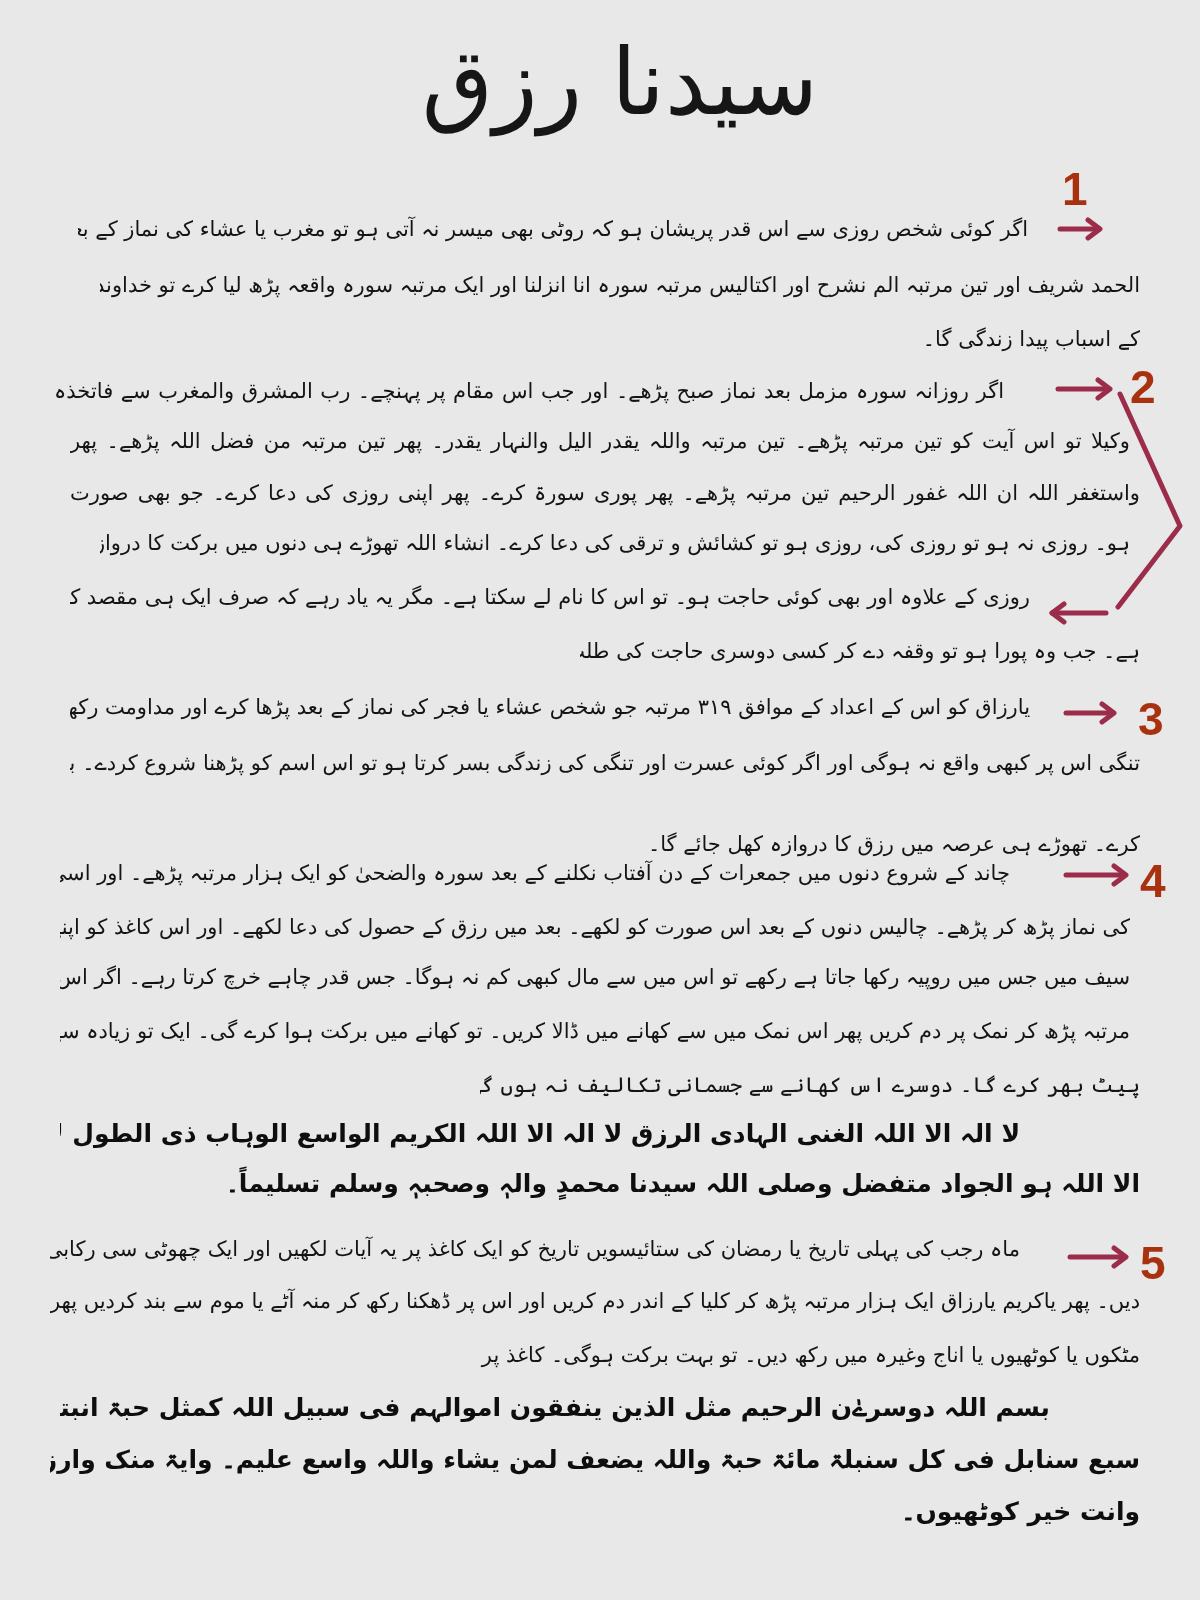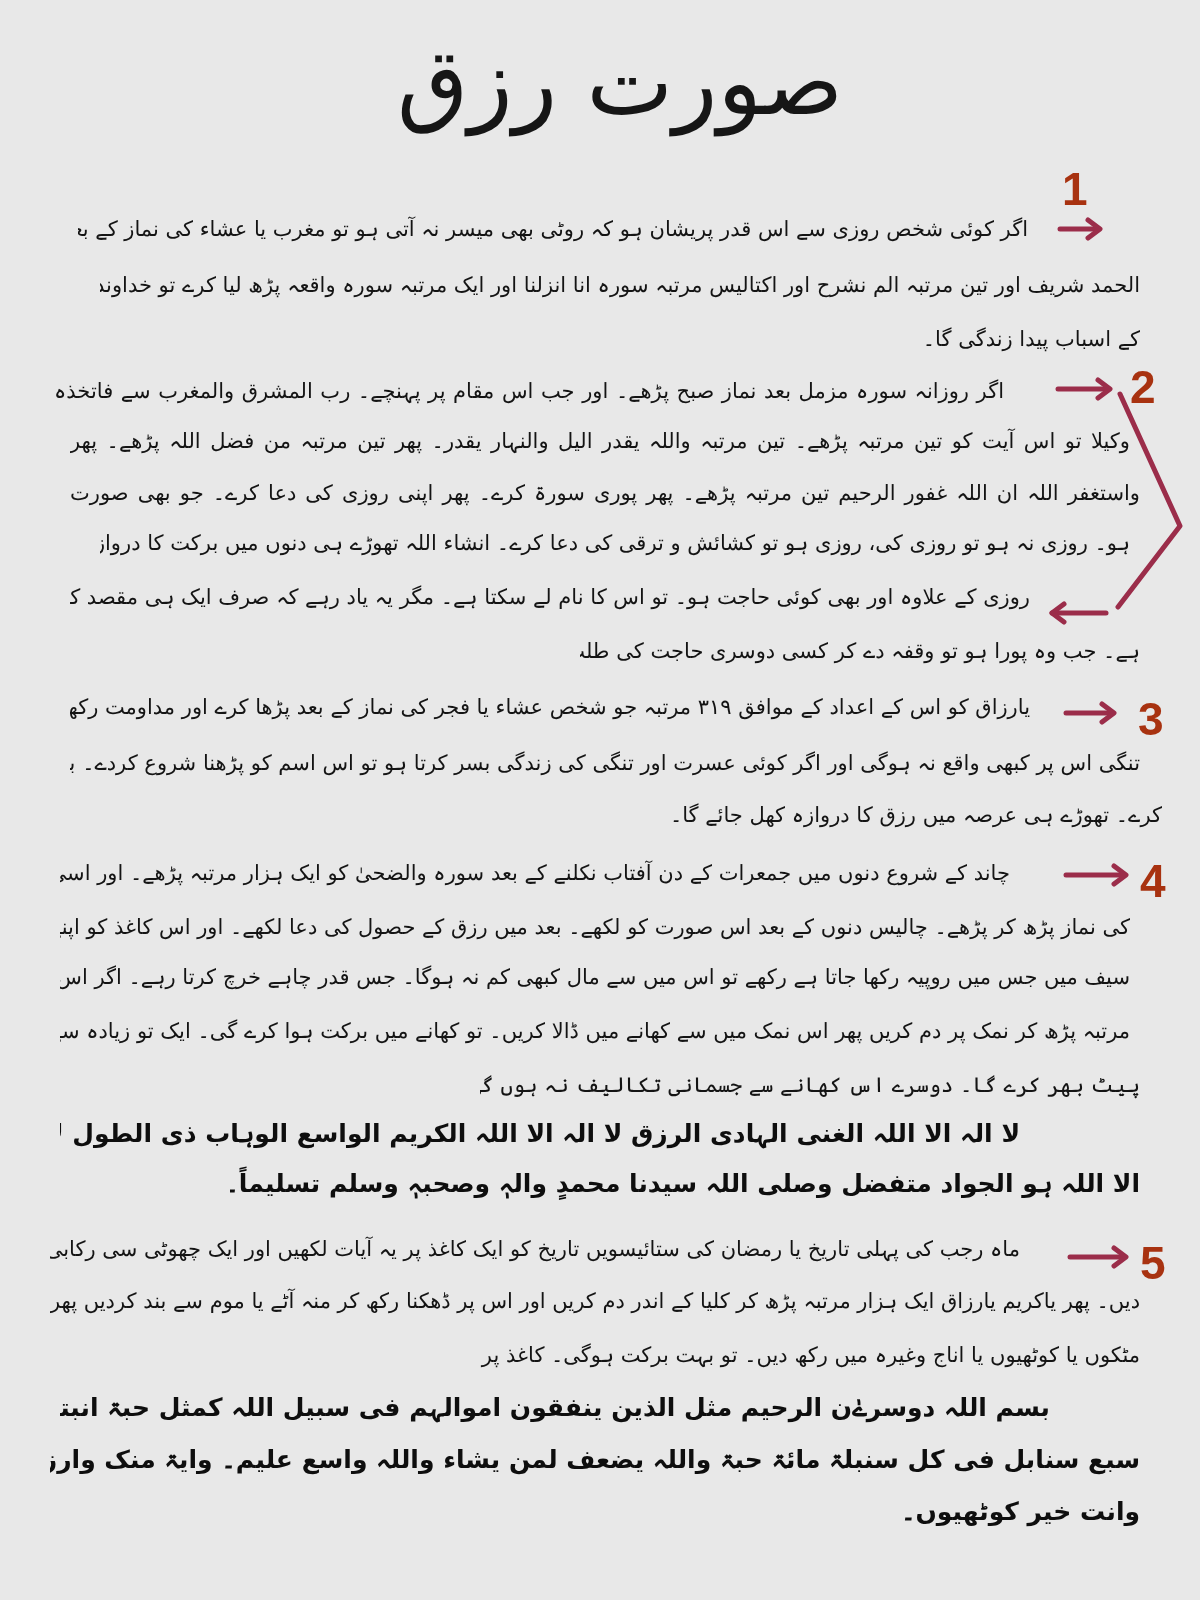--- a/index.html
+++ b/index.html
@@ -34,41 +34,41 @@
   .arabic.last { text-align-last: right; }
   .num {
     position: absolute; font-family: "Liberation Sans", sans-serif; font-weight: bold;
     font-size: 46px; line-height: 46px; color: #a83210;
   }
   svg.overlay { position: absolute; left: 0; top: 0; pointer-events: none; }
 </style>
 </head>
 <body>
 
-<div class="title">صورت رزق</div>
+<div class="title">سیدنا رزق</div>
 
 <div>
   <div class="line" style="left:78px; top:212px; width:950px;">اگر کوئی شخص روزی سے اس قدر پریشان ہو کہ روٹی بھی میسر نہ آتی ہو تو مغرب یا عشاء کی نماز کے بعد معہ بسم اللہ ایک مرتبہ</div>
   <div class="line" style="left:100px; top:268px; width:1040px;">الحمد شریف اور تین مرتبہ الم نشرح اور اکتالیس مرتبہ سورہ انا انزلنا اور ایک مرتبہ سورہ واقعہ پڑھ لیا کرے تو خداوند کریم اس کے لئے روزی</div>
   <div class="line last" style="left:600px; top:322px; width:540px;">کے اسباب پیدا زندگی گا۔</div>
 </div>
 
 <div>
   <div class="line" style="left:54px; top:374px; width:950px;">اگر روزانہ سورہ مزمل بعد نماز صبح پڑھے۔ اور جب اس مقام پر پہنچے۔ رب المشرق والمغرب سے فاتخذہ</div>
   <div class="line" style="left:70px; top:424px; width:1060px;">وکیلا تو اس آیت کو تین مرتبہ پڑھے۔ تین مرتبہ واللہ یقدر الیل والنہار یقدر۔ پھر تین مرتبہ من فضل اللہ پڑھے۔ پھر</div>
   <div class="line" style="left:70px; top:476px; width:1070px;">واستغفر اللہ ان اللہ غفور الرحیم تین مرتبہ پڑھے۔ پھر پوری سورۃ کرے۔ پھر اپنی روزی کی دعا کرے۔ جو بھی صورت</div>
   <div class="line" style="left:100px; top:526px; width:1030px;">ہو۔ روزی نہ ہو تو روزی کی، روزی ہو تو کشائش و ترقی کی دعا کرے۔ انشاء اللہ تھوڑے ہی دنوں میں برکت کا دروازہ کھل جائے گا۔</div>
   <div class="line" style="left:70px; top:580px; width:960px;">روزی کے علاوہ اور بھی کوئی حاجت ہو۔ تو اس کا نام لے سکتا ہے۔ مگر یہ یاد رہے کہ صرف ایک ہی مقصد کی دعا کرنا</div>
   <div class="line last" style="left:580px; top:634px; width:560px;">ہے۔ جب وہ پورا ہو تو وقفہ دے کر کسی دوسری حاجت کی طلب کرے۔</div>
 </div>
 
 <div>
   <div class="line" style="left:70px; top:690px; width:960px;">یارزاق کو اس کے اعداد کے موافق ۳۱۹ مرتبہ جو شخص عشاء یا فجر کی نماز کے بعد پڑھا کرے اور مداومت رکھے تو عسرت اور</div>
   <div class="line" style="left:70px; top:746px; width:1070px;">تنگی اس پر کبھی واقع نہ ہوگی اور اگر کوئی عسرت اور تنگی کی زندگی بسر کرتا ہو تو اس اسم کو پڑھنا شروع کردے۔ بعد میں دعا کیا</div>
-  <div class="line last" style="left:640px; top:798px; width:500px;margin-left:22px;">کرے۔ تھوڑے ہی عرصہ میں رزق کا دروازہ کھل جائے گا۔</div>
+  <div class="line last" style="left:640px; top:827px; width:500px;">کرے۔ تھوڑے ہی عرصہ میں رزق کا دروازہ کھل جائے گا۔</div>
 </div>
 
 <div>
   <div class="line" style="left:60px; top:856px; width:950px;">چاند کے شروع دنوں میں جمعرات کے دن آفتاب نکلنے کے بعد سورہ والضحیٰ کو ایک ہزار مرتبہ پڑھے۔ اور اسی طرح مغرب</div>
   <div class="line" style="left:60px; top:910px; width:1070px;">کی نماز پڑھ کر پڑھے۔ چالیس دنوں کے بعد اس صورت کو لکھے۔ بعد میں رزق کے حصول کی دعا لکھے۔ اور اس کاغذ کو اپنے پاس یا</div>
   <div class="line" style="left:60px; top:960px; width:1070px;">سیف میں جس میں روپیہ رکھا جاتا ہے رکھے تو اس میں سے مال کبھی کم نہ ہوگا۔ جس قدر چاہے خرچ کرتا رہے۔ اگر اس دعا کو چالیس</div>
   <div class="line" style="left:60px; top:1014px; width:1070px;">مرتبہ پڑھ کر نمک پر دم کریں پھر اس نمک میں سے کھانے میں ڈالا کریں۔ تو کھانے میں برکت ہوا کرے گی۔ ایک تو زیادہ سے زیادہ</div>
   <div class="line last" style="left:480px; top:1068px; width:660px;">پیٹ بھر کرے گا۔ دوسرے اس کھانے سے جسمانی تکالیف نہ ہوں گی۔ دعا یہ ہے:</div>
   <div class="arabic" style="left:60px; top:1114px; width:960px;">لا الہ الا اللہ الغنی الہادی الرزق لا الہ الا اللہ الکریم الواسع الوہاب ذی الطول لا الہ</div>
   <div class="arabic last" style="left:230px; top:1164px; width:910px;">الا اللہ ہو الجواد متفضل وصلی اللہ سیدنا محمدٍ والہٖ وصحبہٖ وسلم تسلیماً۔</div>

